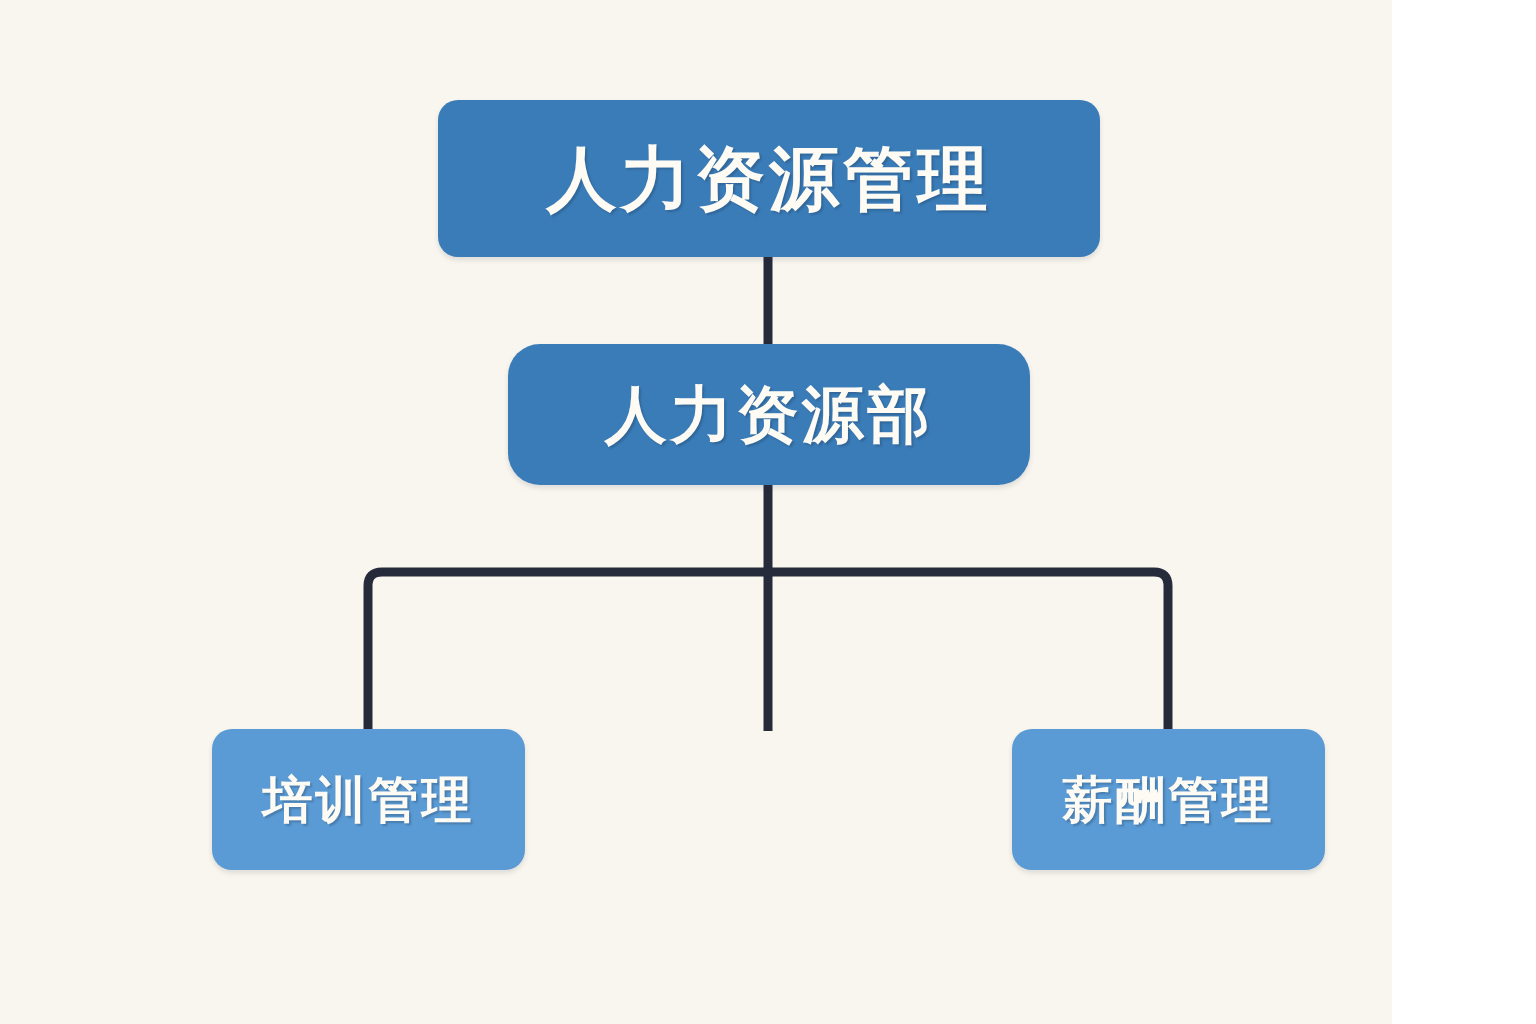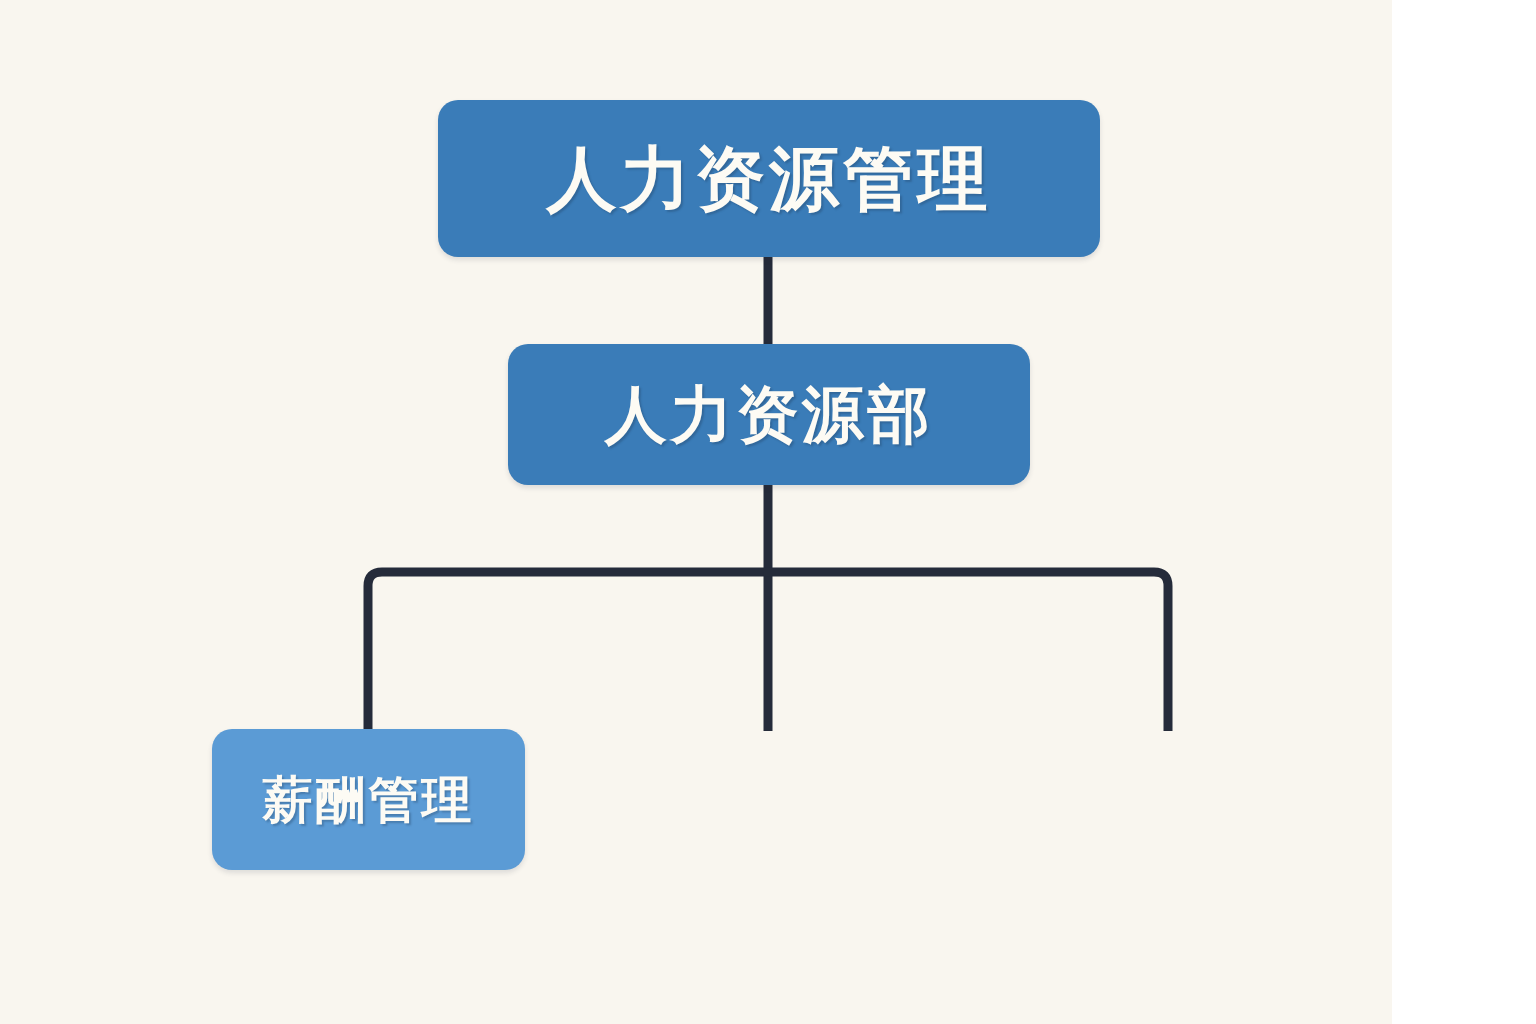--- a/index.html
+++ b/index.html
@@ -66,21 +66,21 @@
     font-size: 70px;
   }
 
   
   #node-dept {
     left: 508px;
     top: 344px;
     width: 522px;
     height: 141px;
     background: #3a7cb8;
-    border-radius: 20px;
+    border-radius: 32px;
   }
   #node-dept .node-label {
     font-size: 62px;
   }
 
   
   .node-leaf {
     top: 729px;
     width: 313px;
     height: 141px;
@@ -114,18 +114,21 @@
 
   <div class="node" id="node-root">
     <span class="node-label">人力资源管理</span>
   </div>
 
   <div class="node" id="node-dept">
     <span class="node-label">人力资源部</span>
   </div>
 
   <div class="node node-leaf" id="node-leaf-0">
-    <span class="node-label">薪酬管理</span>
+    <span class="node-label">培训管理</span>
   </div>
 
 
+  <div class="node node-leaf" id="node-leaf-2">
+    <span class="node-label">薪酬管理</span>
+  </div>
 
 </div>
 
 </body></html>

